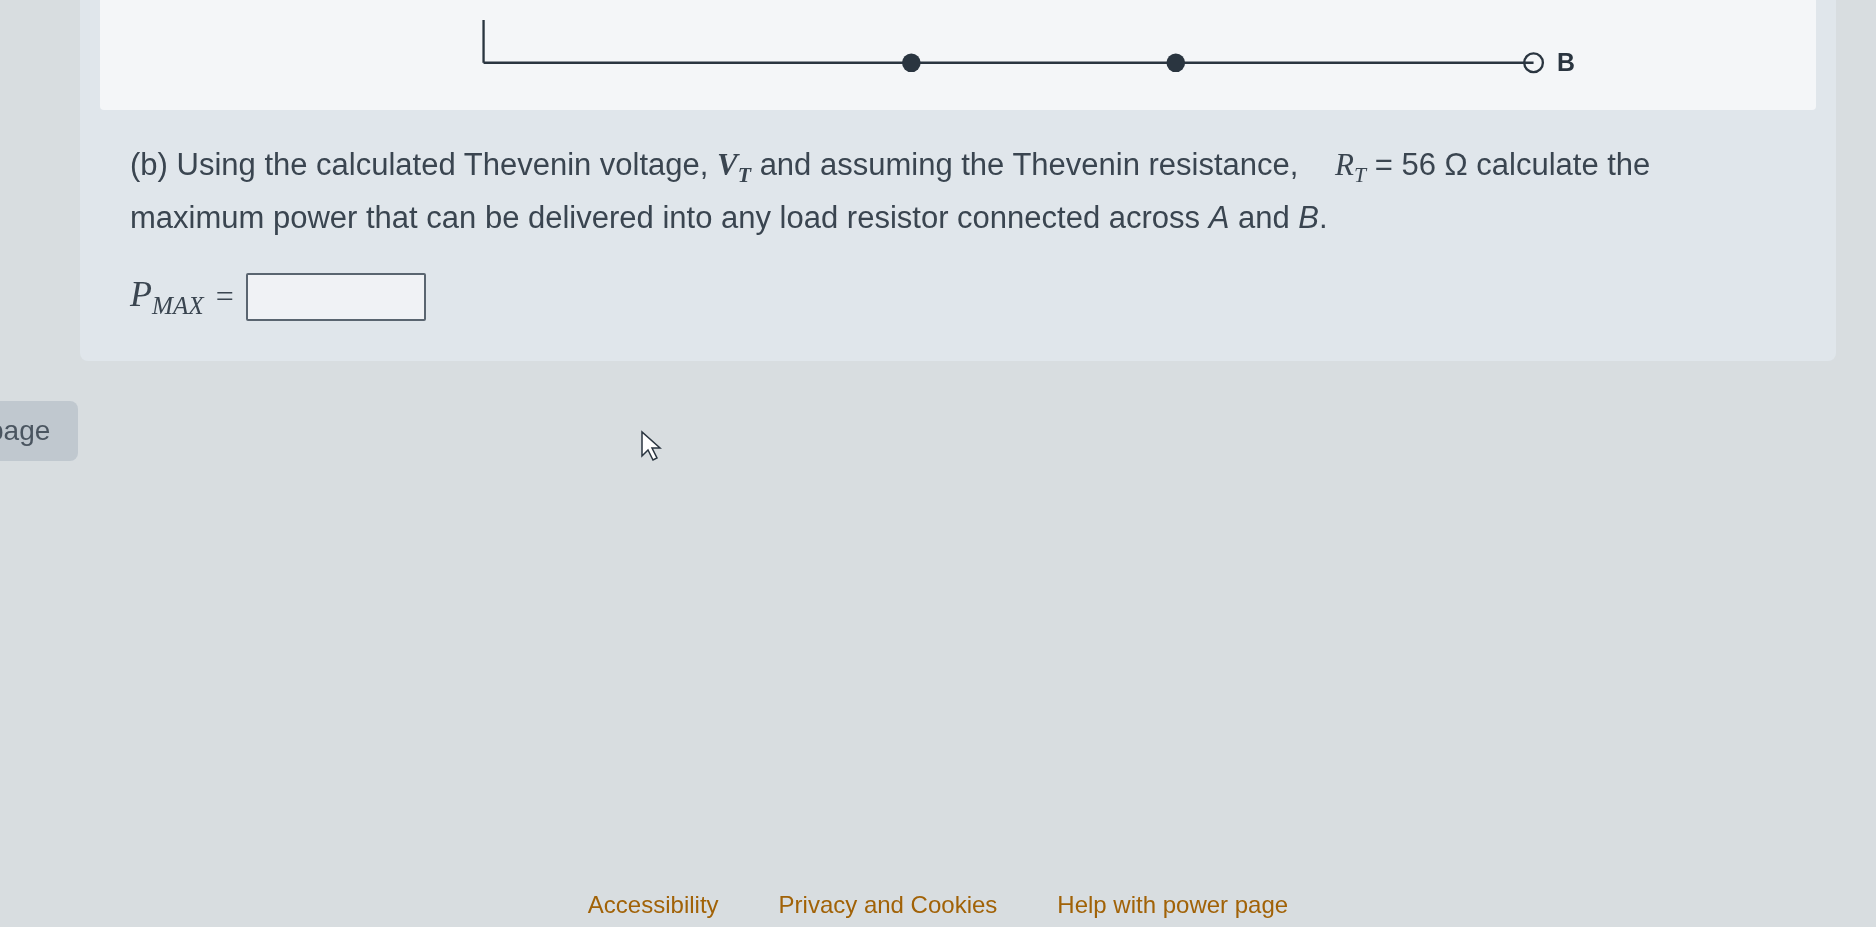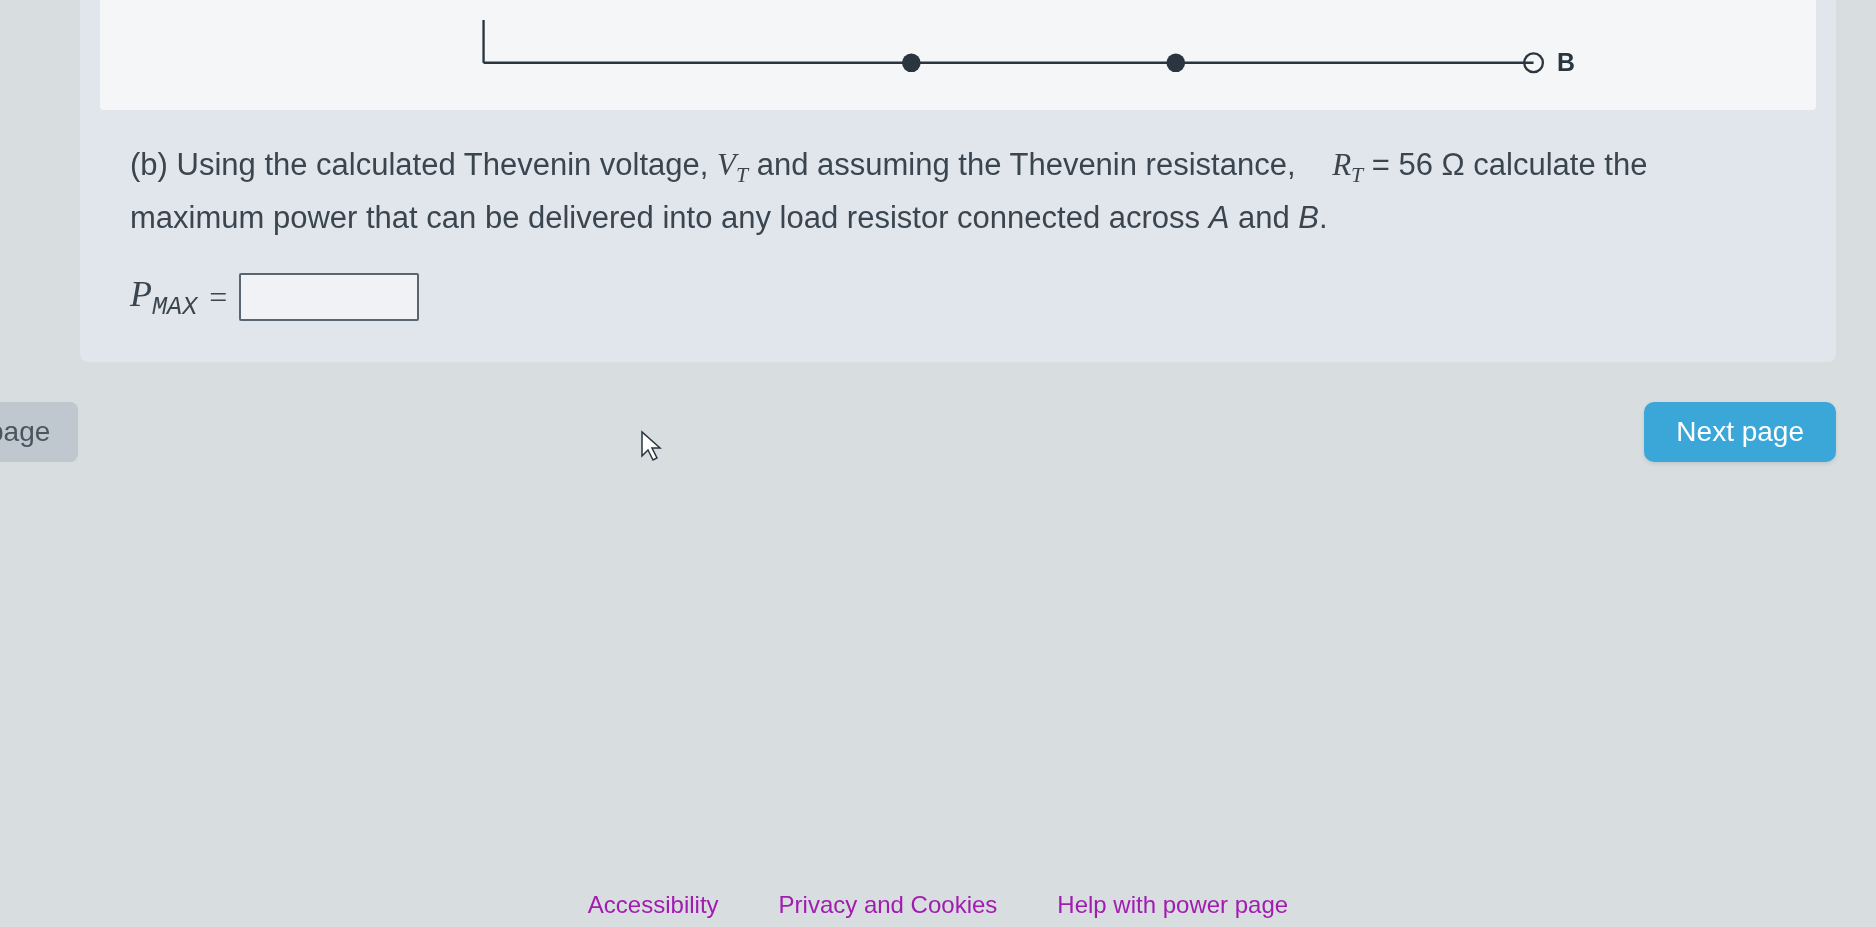--- a/index.html
+++ b/index.html
@@ -39,20 +39,21 @@
     }
     .question-text {
       font-size: 31px;
       color: #3a4550;
       line-height: 1.6;
       margin-bottom: 30px;
     }
     .var-vt {
       font-style: italic;
       font-family: 'Times New Roman', serif;
+      font-weight: bold;
     }
     .var-vt-sub {
       font-size: 0.7em;
       font-style: italic;
     }
     .var-rt {
       font-style: italic;
       font-family: 'Times New Roman', serif;
       margin-left: 28px;
     }
@@ -67,21 +68,20 @@
     }
     .pmax-label {
       font-family: 'Times New Roman', serif;
       font-style: italic;
       font-size: 36px;
       color: #3a4550;
     }
     .pmax-sub {
       font-size: 0.7em;
       font-style: italic;
-      font-family: Liberation Mono, monospace;
     }
     .equals {
       font-size: 32px;
       color: #3a4550;
       font-family: 'Times New Roman', serif;
     }
     .answer-input {
       width: 180px;
       height: 48px;
       border: 2px solid #5a6570;
@@ -127,21 +127,21 @@
       position: absolute;
       bottom: 8px;
       width: 100%;
       display: flex;
       justify-content: center;
       gap: 60px;
       color: #7a8590;
       font-size: 24px;
     }
     .footer-link {
-      color: #a21caf;
+      color: #a16207;
       cursor: pointer;
     }
     .terminal-b {
       font-weight: bold;
       font-size: 32px;
       fill: #2a3540;
     }
   </style>
 </head>
 <body>
@@ -167,21 +167,20 @@
     <span class="pmax-label">
       <span>P</span><sub class="pmax-sub">MAX</sub>
     </span>
     <span class="equals">=</span>
     <input type="text" class="answer-input" value="" style="">
   </div>
 </div>
 
 <div class="nav-row">
   <button class="prev-btn">page</button>
-  <button class="next-btn">Next page</button>
 </div>
 
 <svg class="cursor-icon" width="28" height="36" viewBox="0 0 28 36">
   <path d="M 2 2 L 2 26 L 8 20 L 13 30 L 17 28 L 12 18 L 20 18 Z" fill="#ffffff" stroke="#2a3540" stroke-width="1.5"></path>
 </svg>
 
 <div class="footer-links">
   <span class="footer-link">Accessibility</span>
   <span class="footer-link">Privacy and Cookies</span>
   <span class="footer-link">Help with power page</span>

